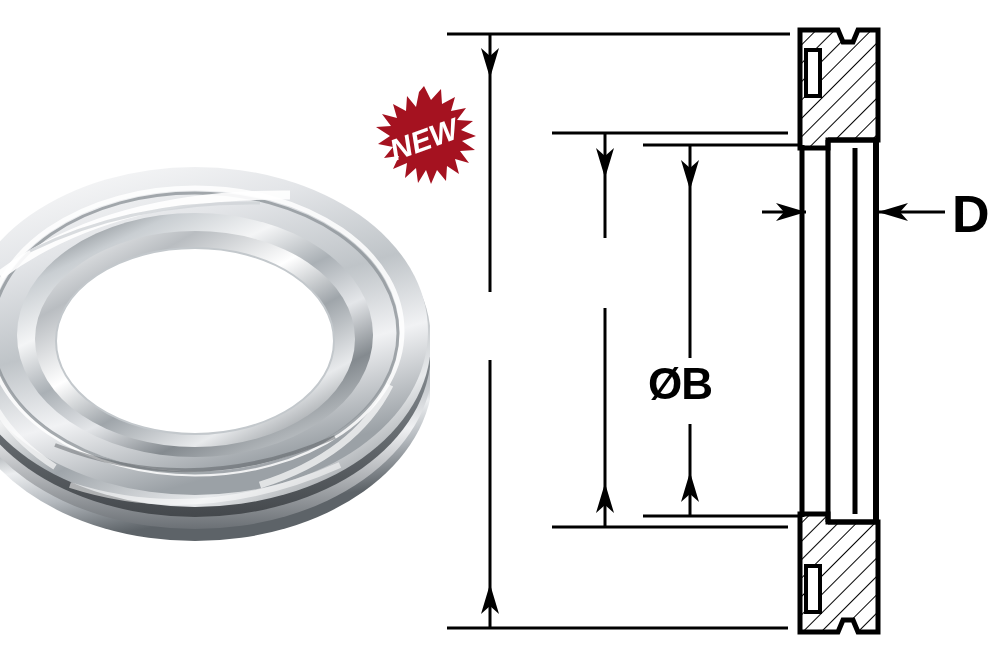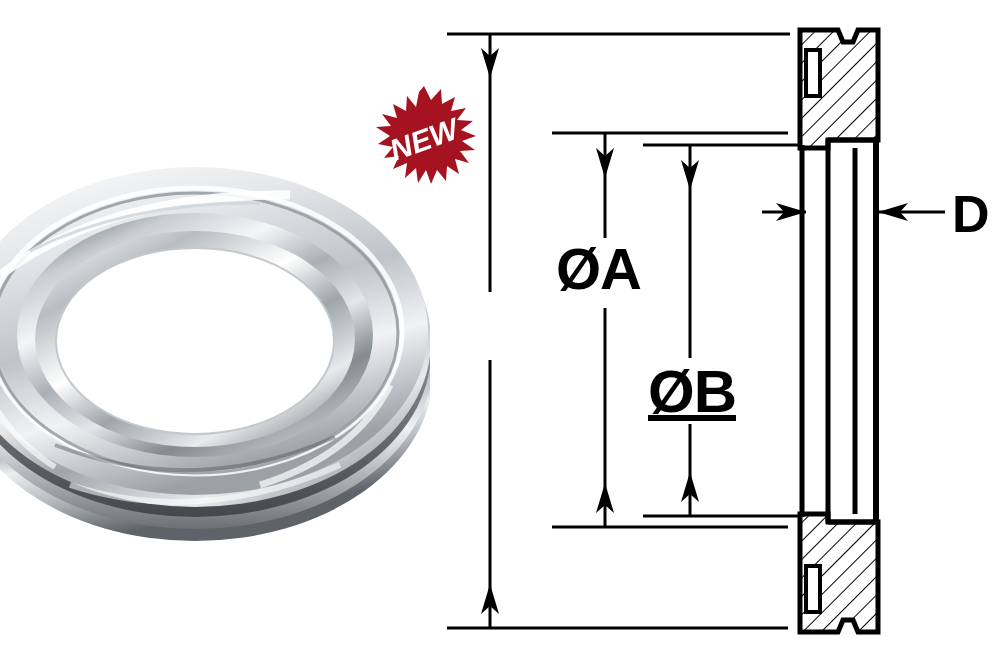--- a/index.html
+++ b/index.html
@@ -16,21 +16,21 @@
   .badge svg{display:block;}
 
   
   .draw{position:absolute;left:0;top:0;width:1002px;height:670px;}
 
   
   .dimlabel{position:absolute;font-family:"Liberation Sans",sans-serif;
             font-weight:bold;color:#000;line-height:1;white-space:nowrap;}
   #label-c{left:455px;top:297px;font-size:62px;letter-spacing:-1px;}
   #label-a{left:556px;top:240px;font-size:58px;letter-spacing:-1px;}
-  #label-b{left:648px;top:362px;font-size:60px;letter-spacing:-1px;text-decoration:underline;}
+  #label-b{left:648px;top:362px;font-size:44px;letter-spacing:-1px;}
   #label-d{left:952px;top:188px;font-size:52px;letter-spacing:-1px;}
 </style>
 </head>
 <body>
 
 <div id="stage">
 
   <div class="photo-wrap">
     <svg class="ring-svg" width="470" height="400" viewBox="0 0 470 400">
       <defs>
@@ -191,17 +191,16 @@
       <line x1="828" y1="140" x2="828" y2="522" stroke-width="5"></line>
       <line x1="855" y1="148" x2="855" y2="514" stroke-width="5"></line>
       <line x1="876" y1="140" x2="876" y2="522" stroke-width="6"></line>
       <line x1="828" y1="140" x2="876" y2="140" stroke-width="5"></line>
       <line x1="828" y1="522" x2="876" y2="522" stroke-width="5"></line>
       <line x1="800" y1="148" x2="828" y2="148" stroke-width="4"></line>
       <line x1="800" y1="514" x2="828" y2="514" stroke-width="4"></line>
     </g>
   </svg>
 
-  <div class="dimlabel" id="label-a">ØA</div>
   <div class="dimlabel" id="label-b">ØB</div>
   <div class="dimlabel" id="label-d">D</div>
 
 </div>
 
 </body></html>

